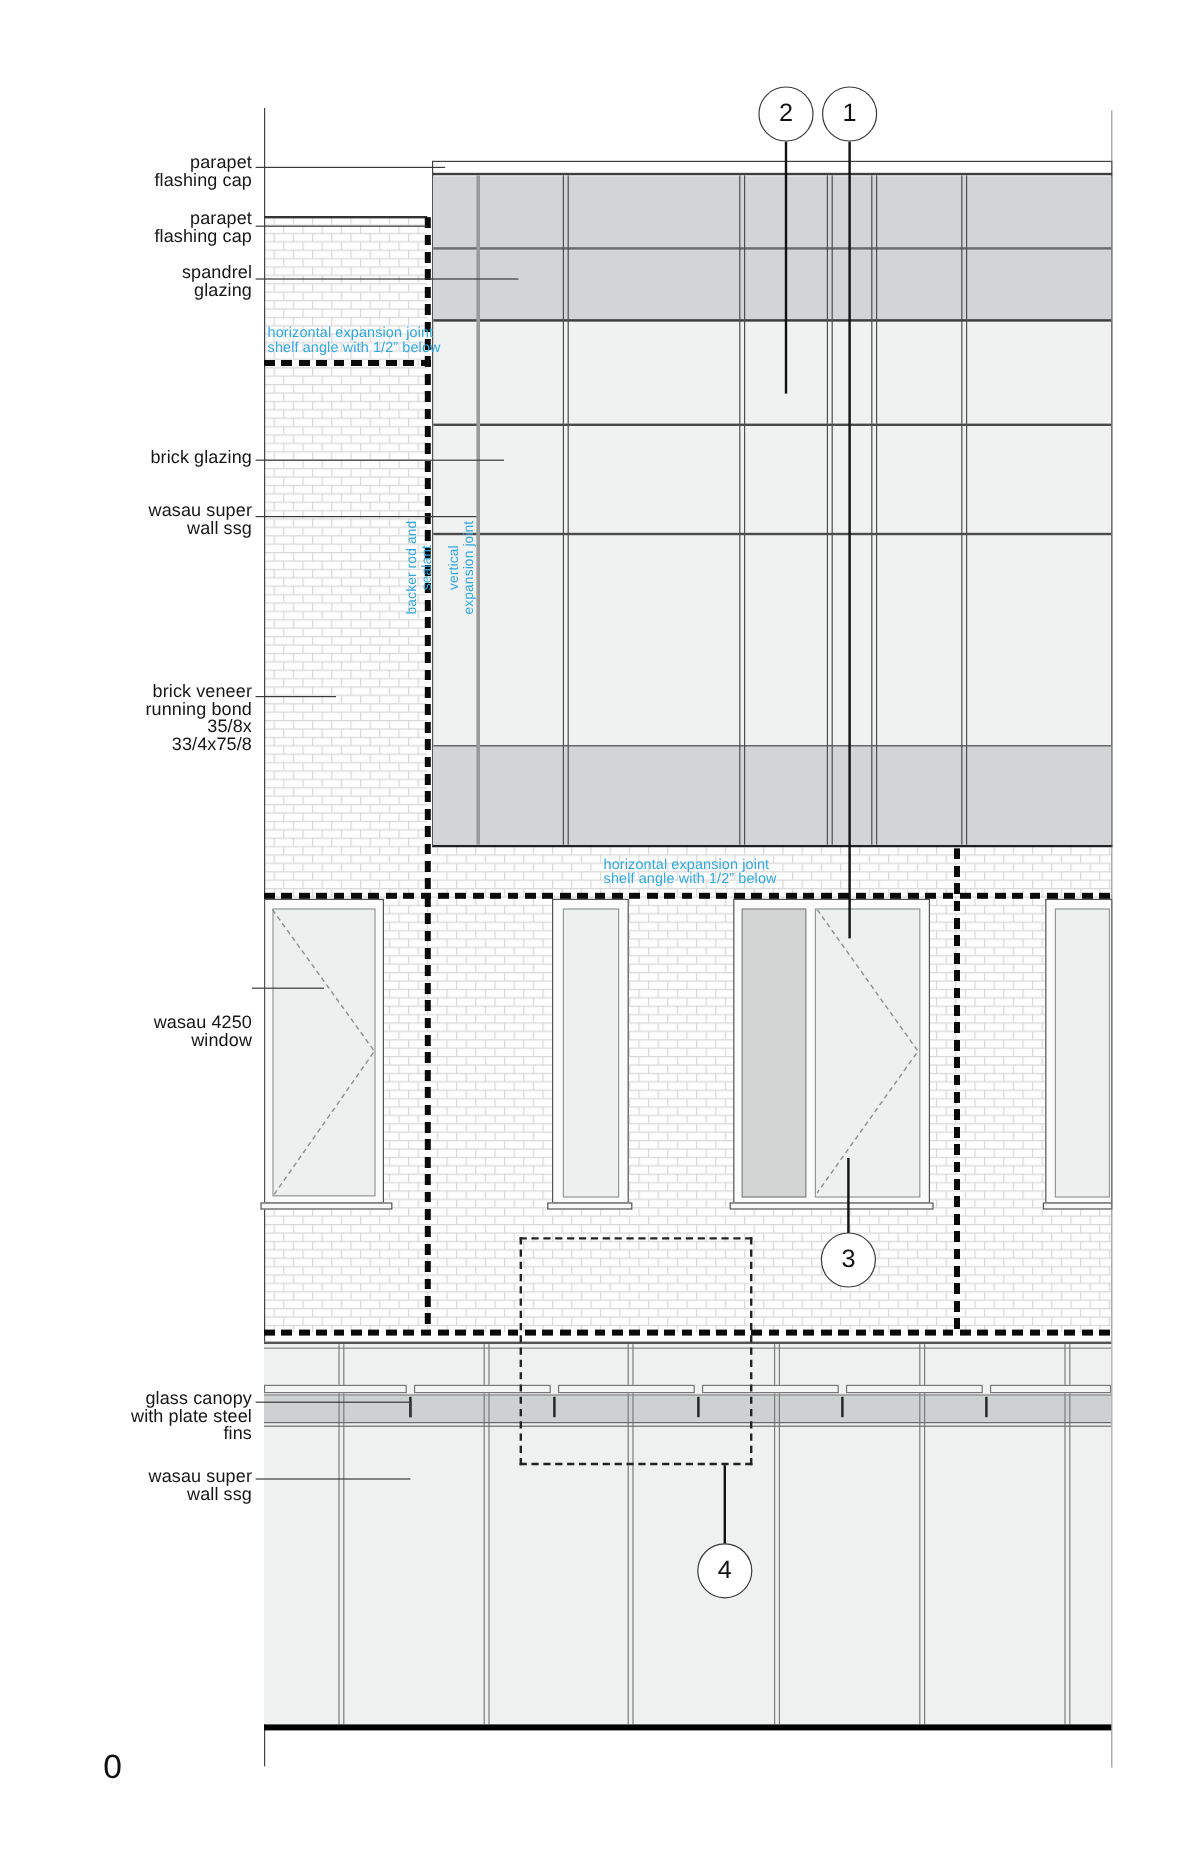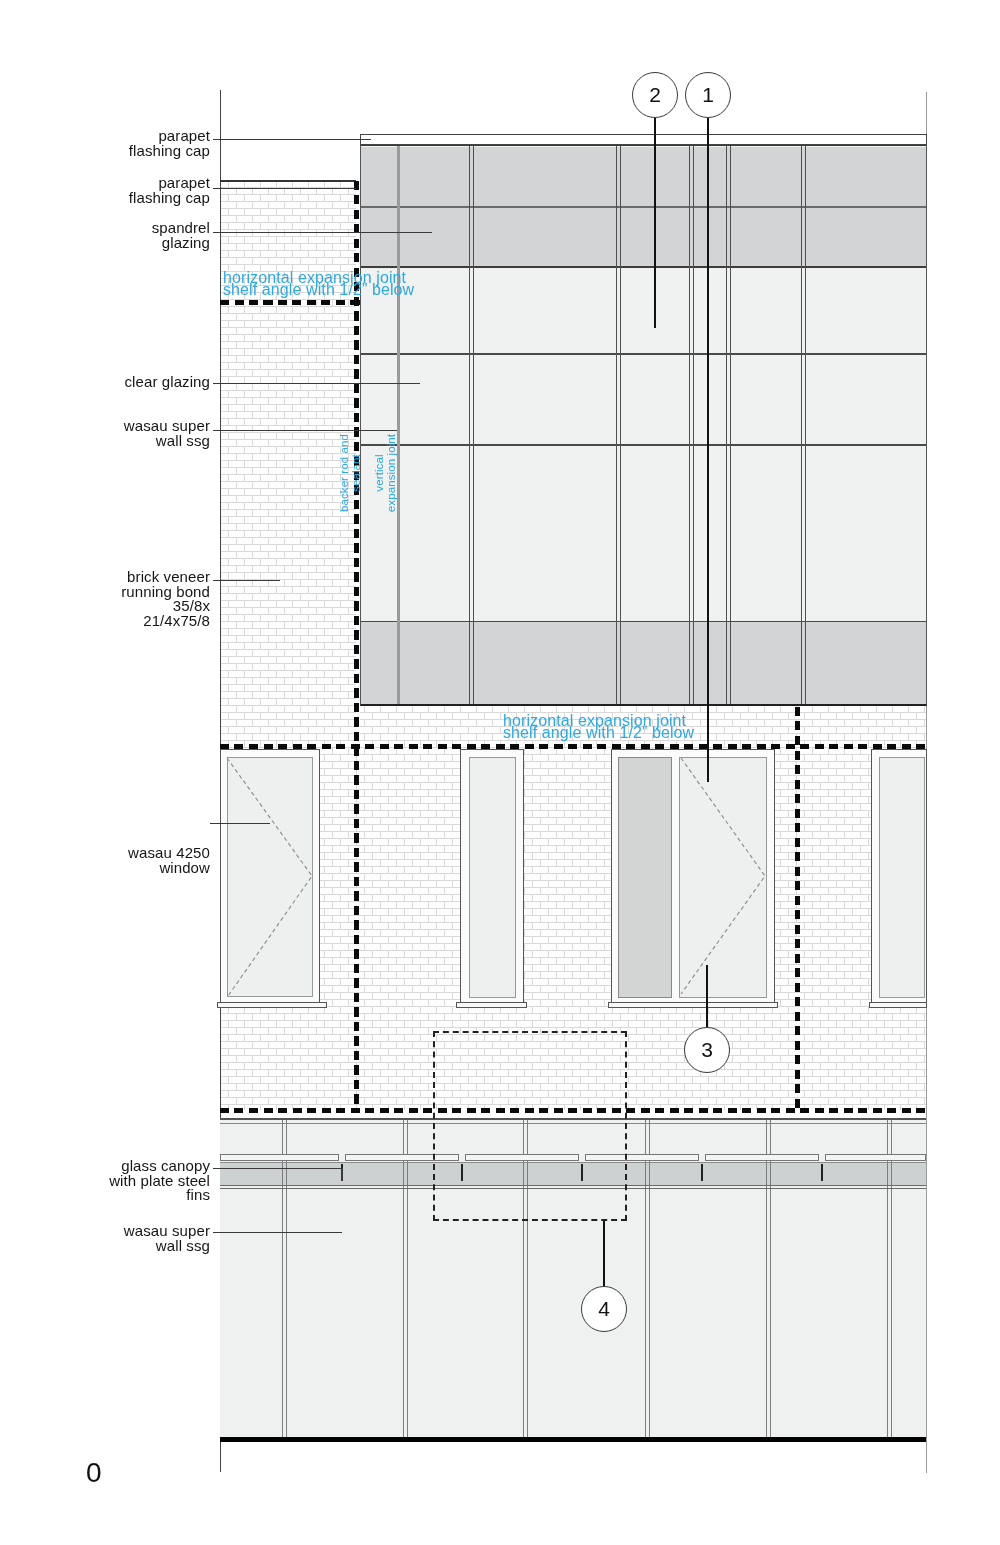--- a/index.html
+++ b/index.html
@@ -2,21 +2,21 @@
 <html><head>
 <meta charset="utf-8">
 <style>
   * { box-sizing: border-box; margin: 0; padding: 0; }
   html,body { background:#fff; }
   body { font-family:"Liberation Sans", sans-serif; }
   .sheet { position:relative; width:1000px; height:1545px; background:#fff; overflow:hidden; }
   .abs { position:absolute; }
   .lab { position:absolute; right:790px; text-align:right; font-size:15px; line-height:14.5px;
          color:#161616; white-space:pre-line; letter-spacing:0.1px; }
-  .blue-note { position:absolute; font-size:16px; line-height:11.8px; white-space:pre-line;
+  .blue-note { position:absolute; font-size:12px; line-height:11.8px; white-space:pre-line;
                color:#2fa8e0; font-weight:500; letter-spacing:0.1px; }
   .leader { position:absolute; background:#3a3a3a; height:1.2px; }
   .cleader { position:absolute; background:#111; width:1.4px; }
   .callout { position:absolute; width:46px; height:46px; border:1.5px solid #3a3a3a; border-radius:50%;
              background:#fff; display:flex; align-items:center; justify-content:center;
              font-size:21px; color:#111; }
   .dashH { position:absolute; height:4.5px;
            background:repeating-linear-gradient(90deg,#0a0a0a 0 9px, transparent 9px 14.5px); }
   .dashV { position:absolute; width:4.5px;
            background:repeating-linear-gradient(180deg,#0a0a0a 0 9px, transparent 9px 14.5px); }
@@ -145,27 +145,27 @@
   <div class="cleader" style="left:707.3px; top:118px; height:664px;"></div>
   <div class="cleader" style="left:706.3px; top:965px; height:63px;"></div>
   <div class="cleader" style="left:603.3px; top:1221px; height:66px;"></div>
 
   <div class="lab" style="top:129px;">parapet
 flashing cap</div>
   <div class="lab" style="top:176px;">parapet
 flashing cap</div>
   <div class="lab" style="top:221px;">spandrel
 glazing</div>
-  <div class="lab" style="top:375px;">clear glazing</div>
+  <div class="lab" style="top:375px;">brick glazing</div>
   <div class="lab" style="top:419px;">wasau super
 wall ssg</div>
   <div class="lab" style="top:570px;">brick veneer
 running bond
 35/8x
-21/4x75/8</div>
+33/4x75/8</div>
   <div class="lab" style="top:846px;">wasau 4250
 window</div>
   <div class="lab" style="top:1159px;">glass canopy
 with plate steel
 fins</div>
   <div class="lab" style="top:1224px;">wasau super
 wall ssg</div>
 
   <div class="blue-note" style="left: 223px; top: 272px; color: rgb(47, 168, 224);">horizontal expansion joint
 shelf angle with 1/2” below</div>

